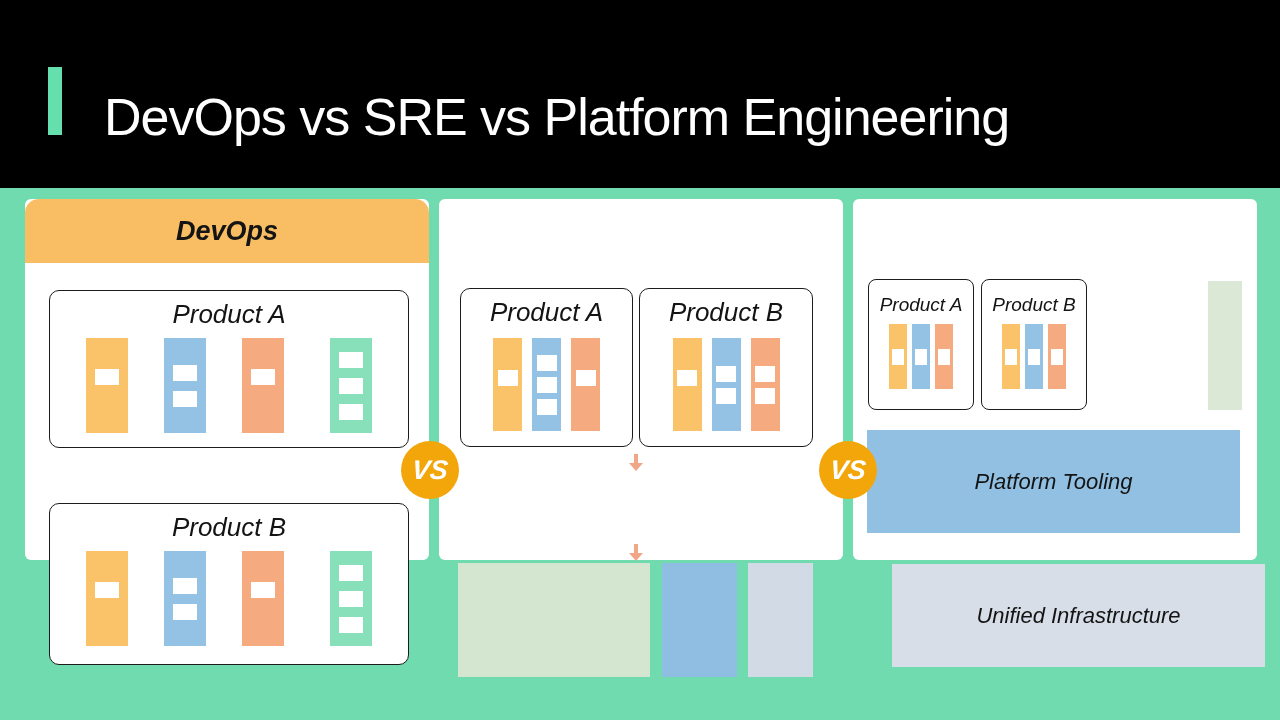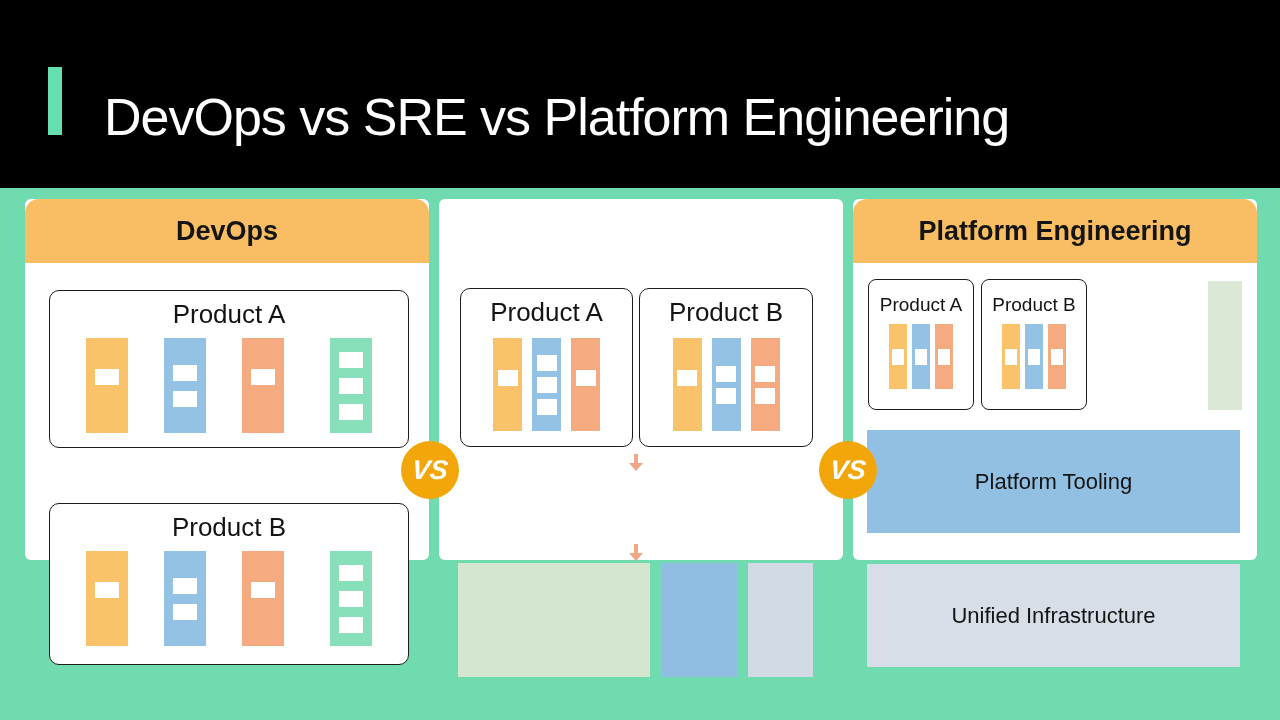--- a/index.html
+++ b/index.html
@@ -40,20 +40,21 @@
 
   
   .board { position: absolute; inset: 0; }
 
   .panel {
     position: absolute;
     top: 199px;
     width: 404px; height: 361px;
     background: var(--panel-white);
     border-radius: 6px;
+    font-style: italic;
   }
   .panel-head {
     position: absolute;
     left: 0; top: 0;
     width: 100%; height: 64px;
     background: var(--header-orange);
     border-radius: 14px 14px 0 0;
     display: flex; align-items: center; justify-content: center;
     font-size: 27px; font-weight: 600; color: var(--text-dark);
   }
@@ -113,21 +114,21 @@
     display: flex; align-items: center; justify-content: center;
     color: var(--text-dark);
     font-size: 22px; font-weight: 500;
     white-space: nowrap;
   }
   .block--handoff { background: var(--handoff-green); }
   .block--green   { background: var(--block-green); }
   .block--blue    { background: var(--block-blue); }
   .block--gray    { background: var(--block-gray); }
   .block--tooling { background: var(--tooling-blue); }
-  .block--infra   { background: var(--infra-gray); }
+  .block--infra   { background: var(--infra-gray); margin-left: 25px; }
   .block--strip   { background: var(--strip-green); }
 
   
   .arrow {
     position: absolute;
     width: 16px;
     display: flex; flex-direction: column; align-items: center;
   }
   .arrow .stem { width: 4px; height: 9px; background: var(--arrow-salmon); }
   .arrow .head {
@@ -260,21 +261,20 @@
         <div class="stem"></div>
           <div class="head"></div>
       </div>
 
       <div class="block block--green" style="left:19px; top:364px; width:192px; height:114px"></div>
       <div class="block block--blue" style="left:223px; top:364px; width:75px; height:114px"></div>
       <div class="block block--gray" style="left:309px; top:364px; width:65px; height:114px"></div>
     </section>
 
     <section class="panel" style="left:853px">
-      <div class="panel-head">Platform Engineering</div>
 
       <div class="pbox sm" style="left:15px; top:80px; width:106px; height:131px">
         <div class="pbox-title">Product A</div>
         <div class="bars bars-sm">
             <div class="bar bar--orange" data-n="1">
               <div class="notch"></div>
             </div>
             <div class="bar bar--blue" data-n="1">
               <div class="notch"></div>
             </div>

